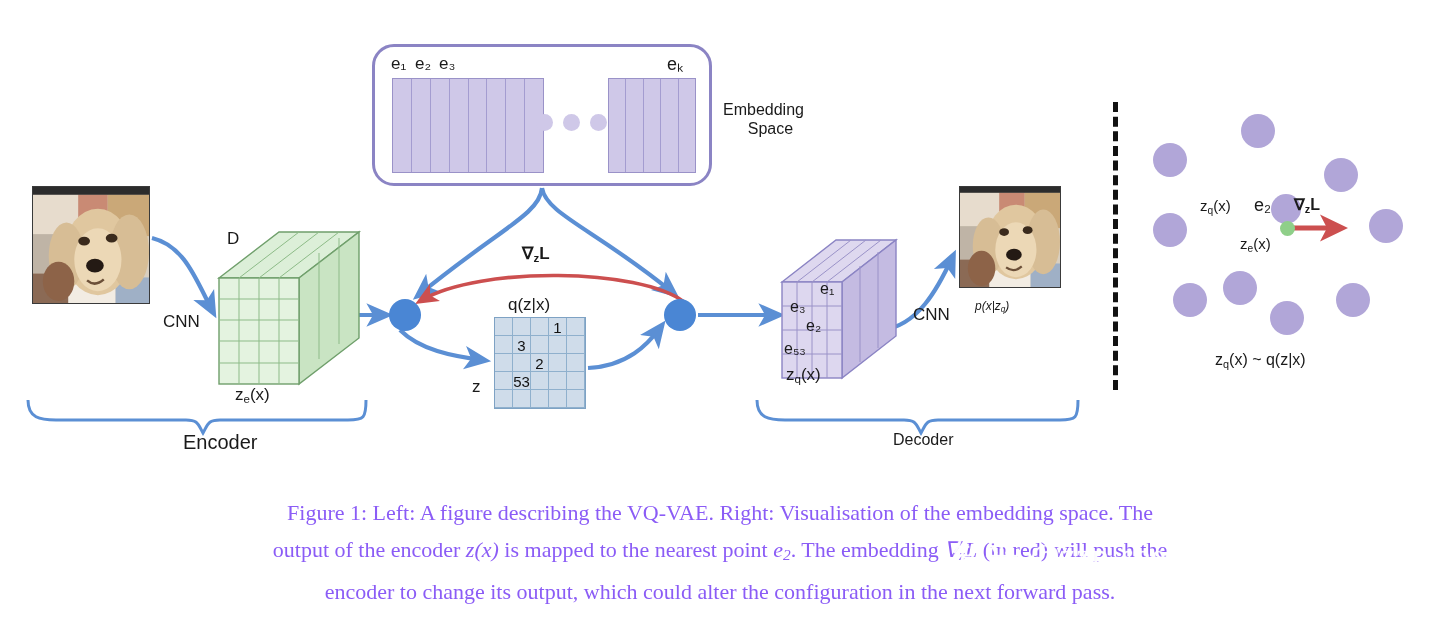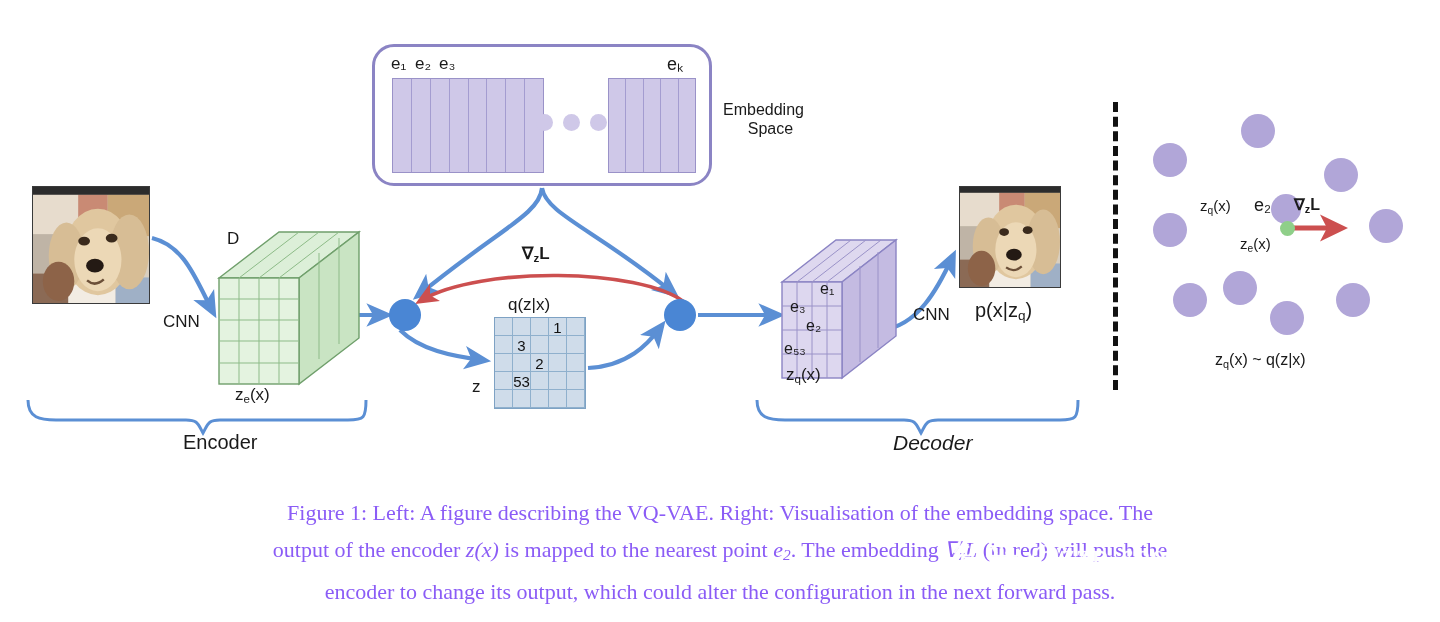--- a/index.html
+++ b/index.html
@@ -424,25 +424,25 @@
       <ellipse cx="85" cy="56" rx="17" ry="33" fill="#d7bd95"></ellipse>
       <ellipse cx="57" cy="64" rx="21" ry="28" fill="#ecd8b6"></ellipse>
       <ellipse cx="45" cy="46" rx="5" ry="4" fill="#3a2a1c"></ellipse>
       <ellipse cx="69" cy="44" rx="5" ry="4" fill="#3a2a1c"></ellipse>
       <ellipse cx="55" cy="69" rx="8" ry="6" fill="#241a14"></ellipse>
       <path d="M47,82 Q55,88 63,81" stroke="#6b4f38" stroke-width="2.2" fill="none"></path>
       <ellipse cx="22" cy="83" rx="14" ry="18" fill="#8d6348"></ellipse>
     </svg>
   </div>
 
-  <div class="abs lbl" style="left:975px; top:300px; font-size:20px;">
+  <div class="abs lbl" style="left:975px; top:300px; font-size:12px;font-style:italic;">
     <span>p(x|z</span><sub>q</sub><span>)</span>
   </div>
 
-  <div class="abs lbl" style="left:893px; top:432px; font-size:21px;font-style:italic;">Decoder</div>
+  <div class="abs lbl" style="left:893px; top:432px; font-size:16px;">Decoder</div>
 
   <div class="abs" id="divider"></div>
 
   <div id="right-panel">
     <div class="emb-dot" style="left:1241px; top:114px; width:34px; height:34px;"></div>
     <div class="emb-dot" style="left:1153px; top:143px; width:34px; height:34px;"></div>
     <div class="emb-dot" style="left:1324px; top:158px; width:34px; height:34px;"></div>
     <div class="emb-dot" style="left:1153px; top:213px; width:34px; height:34px;"></div>
     <div class="emb-dot" style="left:1369px; top:209px; width:34px; height:34px;"></div>
     <div class="emb-dot" style="left:1271px; top:194px; width:30px; height:30px;"></div>

